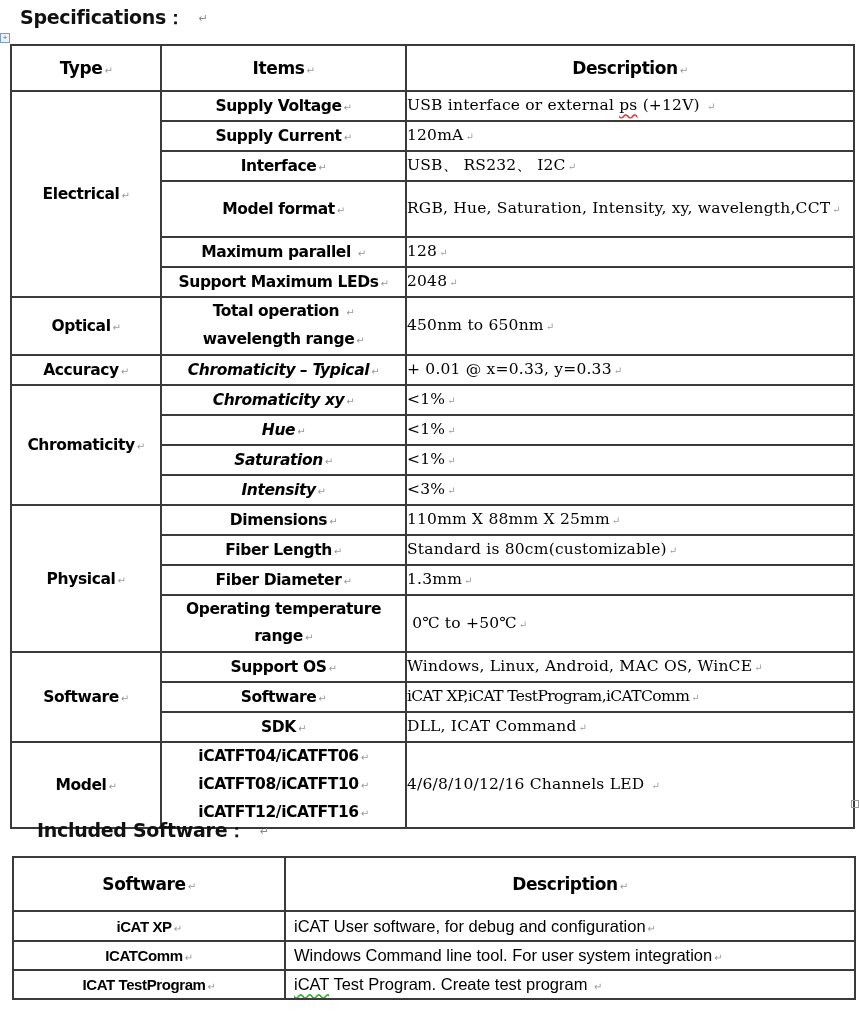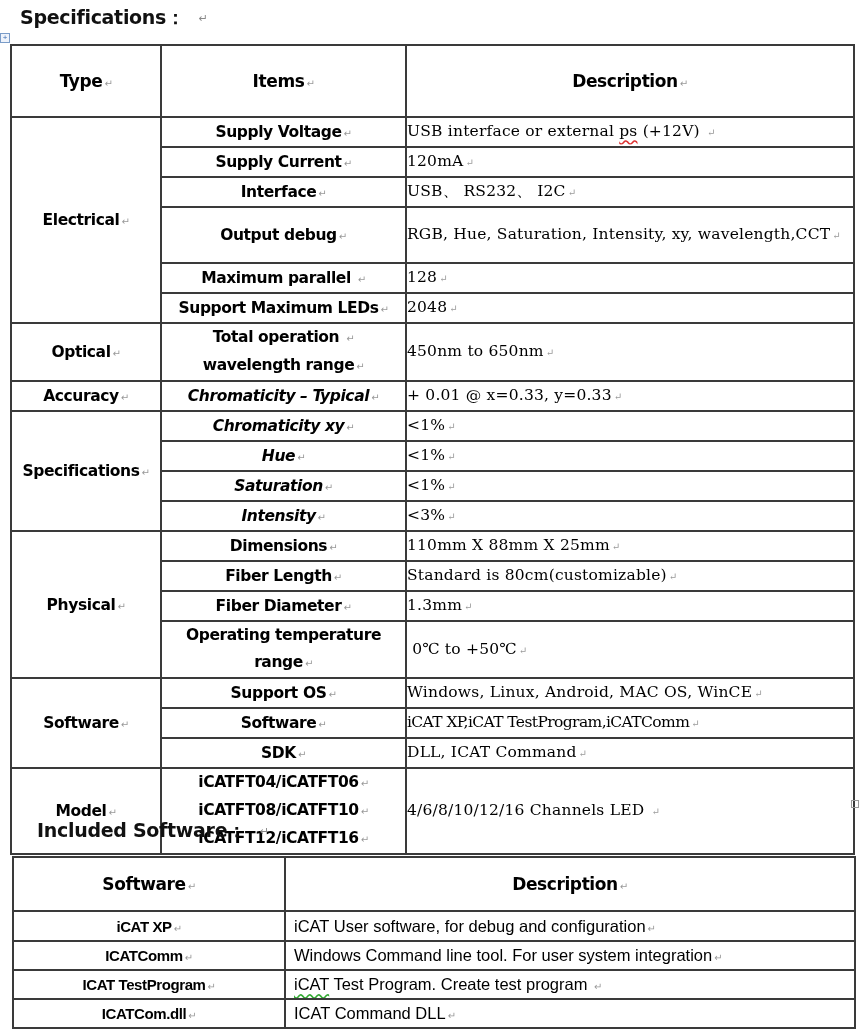--- a/index.html
+++ b/index.html
@@ -28,41 +28,41 @@
 
 <div class="handle">+</div>
 
 <table class="spec" style="left:10px;top:44px;width:843px;">
   <colgroup>
       <col style="width:150px">
       <col style="width:245px">
       <col style="width:448px">
     </colgroup>
   <tbody>
-      <tr style="height:72px">
+      <tr style="height:46px">
     <th><span>Type</span><span class="pm">↵</span></th>
     <th><span>Items</span><span class="pm">↵</span></th>
     <th><span>Description</span><span class="pm">↵</span></th>
   </tr>
 
   <tr style="height:30px">
     <td class="type" rowspan="6"><span>Electrical</span><span class="pm">↵</span></td>
     <td class="item"><span>Supply Voltage</span><span class="pm">↵</span></td>
     <td class="param"><span>USB interface or external </span><span class="sq">ps</span><span> (+12V) </span><span class="pm">↵</span></td>
   </tr>
   <tr style="height:28px">
     <td class="item"><span>Supply Current</span><span class="pm">↵</span></td>
     <td class="param"><span>120mA</span><span class="pm">↵</span></td>
   </tr>
   <tr style="height:28px">
     <td class="item"><span>Interface</span><span class="pm">↵</span></td>
     <td class="param"><span>USB、 RS232、 I2C</span><span class="pm">↵</span></td>
   </tr>
   <tr style="height:56px">
-    <td class="item"><span>Output debug</span><span class="pm">↵</span></td>
+    <td class="item"><span>Model format</span><span class="pm">↵</span></td>
     <td class="param"><span>RGB, Hue, Saturation, Intensity, xy, wavelength,CCT</span><span class="pm">↵</span></td>
   </tr>
   <tr style="height:28px">
     <td class="item"><span>Maximum parallel </span><span class="pm">↵</span></td>
     <td class="param"><span>128</span><span class="pm">↵</span></td>
   </tr>
   <tr style="height:27px">
     <td class="item"><span>Support Maximum LEDs</span><span class="pm">↵</span></td>
     <td class="param"><span>2048</span><span class="pm">↵</span></td>
   </tr>
@@ -73,21 +73,21 @@
     <td class="param"><span>450nm to 650nm</span><span class="pm">↵</span></td>
   </tr>
 
   <tr style="height:29px">
     <td class="type"><span>Accuracy</span><span class="pm">↵</span></td>
     <td class="item it"><span>Chromaticity – Typical</span><span class="pm">↵</span></td>
     <td class="param"><span>+ 0.01 @ x=0.33, y=0.33</span><span class="pm">↵</span></td>
   </tr>
 
   <tr style="height:28px">
-    <td class="type" rowspan="4"><span>Specifications</span><span class="pm">↵</span></td>
+    <td class="type" rowspan="4"><span>Chromaticity</span><span class="pm">↵</span></td>
     <td class="item it"><span>Chromaticity xy</span><span class="pm">↵</span></td>
     <td class="param"><span>&lt;1%</span><span class="pm">↵</span></td>
   </tr>
   <tr style="height:28px">
     <td class="item it"><span>Hue</span><span class="pm">↵</span></td>
     <td class="param"><span>&lt;1%</span><span class="pm">↵</span></td>
   </tr>
   <tr style="height:28px">
     <td class="item it"><span>Saturation</span><span class="pm">↵</span></td>
     <td class="param"><span>&lt;1%</span><span class="pm">↵</span></td>
@@ -156,18 +156,14 @@
     <td class="desc"><span>iCAT User software, for debug and configuration</span><span class="pm">↵</span></td>
   </tr>
   <tr style="height:29px">
     <td class="name"><span>ICATComm</span><span class="pm">↵</span></td>
     <td class="desc"><span>Windows Command line tool. For user system integration</span><span class="pm">↵</span></td>
   </tr>
   <tr style="height:29px">
     <td class="name"><span>ICAT TestProgram</span><span class="pm">↵</span></td>
     <td class="desc"><span class="sqg">iCAT</span><span> Test Program. Create test program </span><span class="pm">↵</span></td>
   </tr>
-  <tr style="height:29px">
-    <td class="name"><span>ICATCom.dll</span><span class="pm">↵</span></td>
-    <td class="desc"><span>ICAT Command DLL</span><span class="pm">↵</span></td>
-  </tr>
 </tbody>
   </table>
 
 </body></html>

